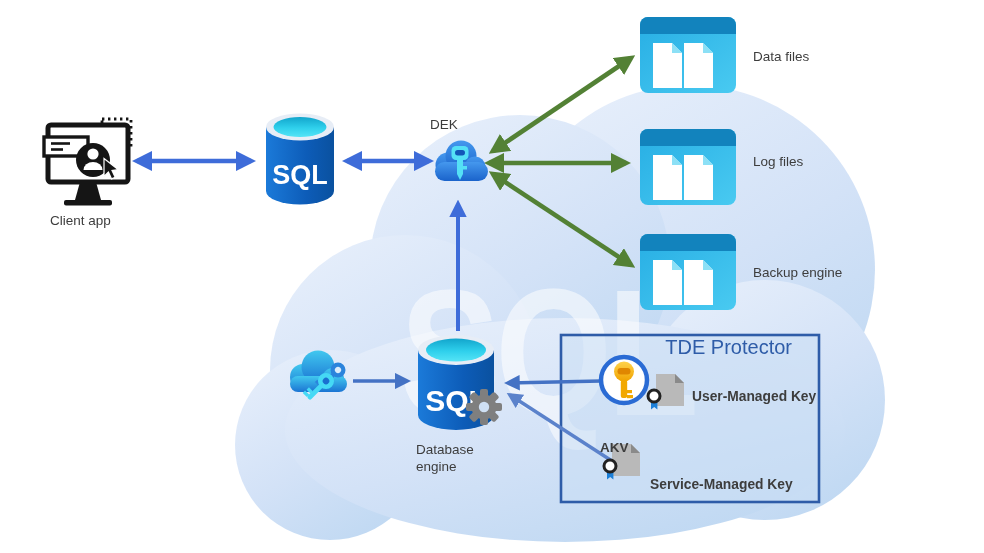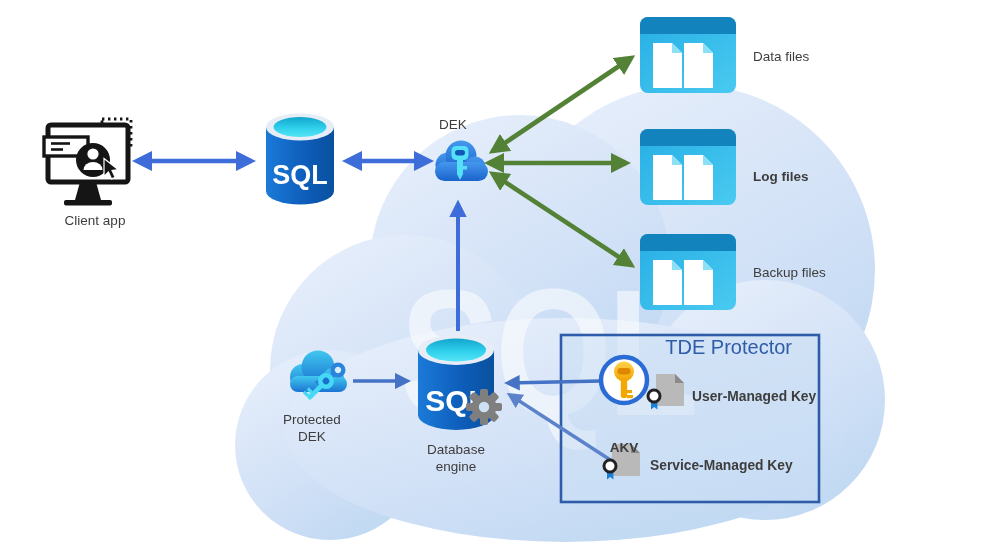--- a/index.html
+++ b/index.html
@@ -5,21 +5,21 @@
   html,body{margin:0;padding:0;background:#fff;}
   .stage{
     position:relative;width:984px;height:553px;background:#ffffff;overflow:hidden;
     font-family:"Liberation Sans",sans-serif;
   }
   .stage svg.diagram{position:absolute;left:0;top:0;}
   .label{
     position:absolute;color:#3d3d3d;font-size:13.5px;line-height:17px;
     white-space:nowrap;
   }
-  .wrap{white-space:normal;text-align:center;}
+  .wrap{white-space:normal;}
   .bold{font-weight:700;}
   .tde-title{font-size:20px;color:#2e5ca8;text-align:right;white-space:nowrap;}
 </style>
 </head>
 <body>
 
 <div class="stage">
 
 <svg class="diagram" width="984" height="553" viewBox="0 0 984 553">
   <defs>
@@ -224,25 +224,24 @@
     <circle cx="-2" cy="22" r="6" fill="#ffffff" stroke="#222222" stroke-width="3"></circle>
   </g>
   <g transform="translate(612,444)">
     <path d="M0,0 h19 l9,9 v23 h-28 z" fill="#b9b9b9"></path>
     <path d="M19,0 l9,9 h-9 z" fill="#8a8a8a"></path>
     <path d="M-5,27.5 h6.4 v8 l-3.2,-2.6 l-3.2,2.6 z" fill="#1b7fd8"></path>
     <circle cx="-2" cy="22" r="6" fill="#ffffff" stroke="#222222" stroke-width="3"></circle>
   </g>
 </svg>
 
-<div class="label wrap" style="left:56px;top:212px;width:78px;">Client app</div>
+<div class="label wrap" style="left:50px;top:212px;width:78px;">Client app</div>
 <div class="label wrap" style="left:430px;top:116px;width:46px;">DEK</div>
 <div class="label" style="left:753px;top:48px;">Data files</div>
-<div class="label" style="left:753px;top:168px;font-weight:bold;">Log files</div>
-<div class="label" style="left:753px;top:264px;">Backup files</div>
-<div class="label wrap" style="left:272px;top:411px;width:80px;">Protected DEK</div>
+<div class="label" style="left:753px;top:153px;">Log files</div>
+<div class="label" style="left:753px;top:264px;">Backup engine</div>
 <div class="label wrap" style="left:416px;top:441px;width:80px;">Database engine</div>
 <div class="label tde-title" style="left:580px;top:339px;width:212px;">TDE Protector</div>
 <div class="label bold wrap" style="left:600px;top:415px;width:48px;margin-top:24px;">AKV</div>
 <div class="label bold" style="left:692px;top:388px;font-size:13.8px;">User-Managed Key</div>
-<div class="label bold" style="left:650px;top:457px;font-size:13.8px;">Service-Managed Key</div>
+<div class="label bold" style="left:650px;top:476px;font-size:13.8px;">Service-Managed Key</div>
 
 </div>
 
 </body></html>

